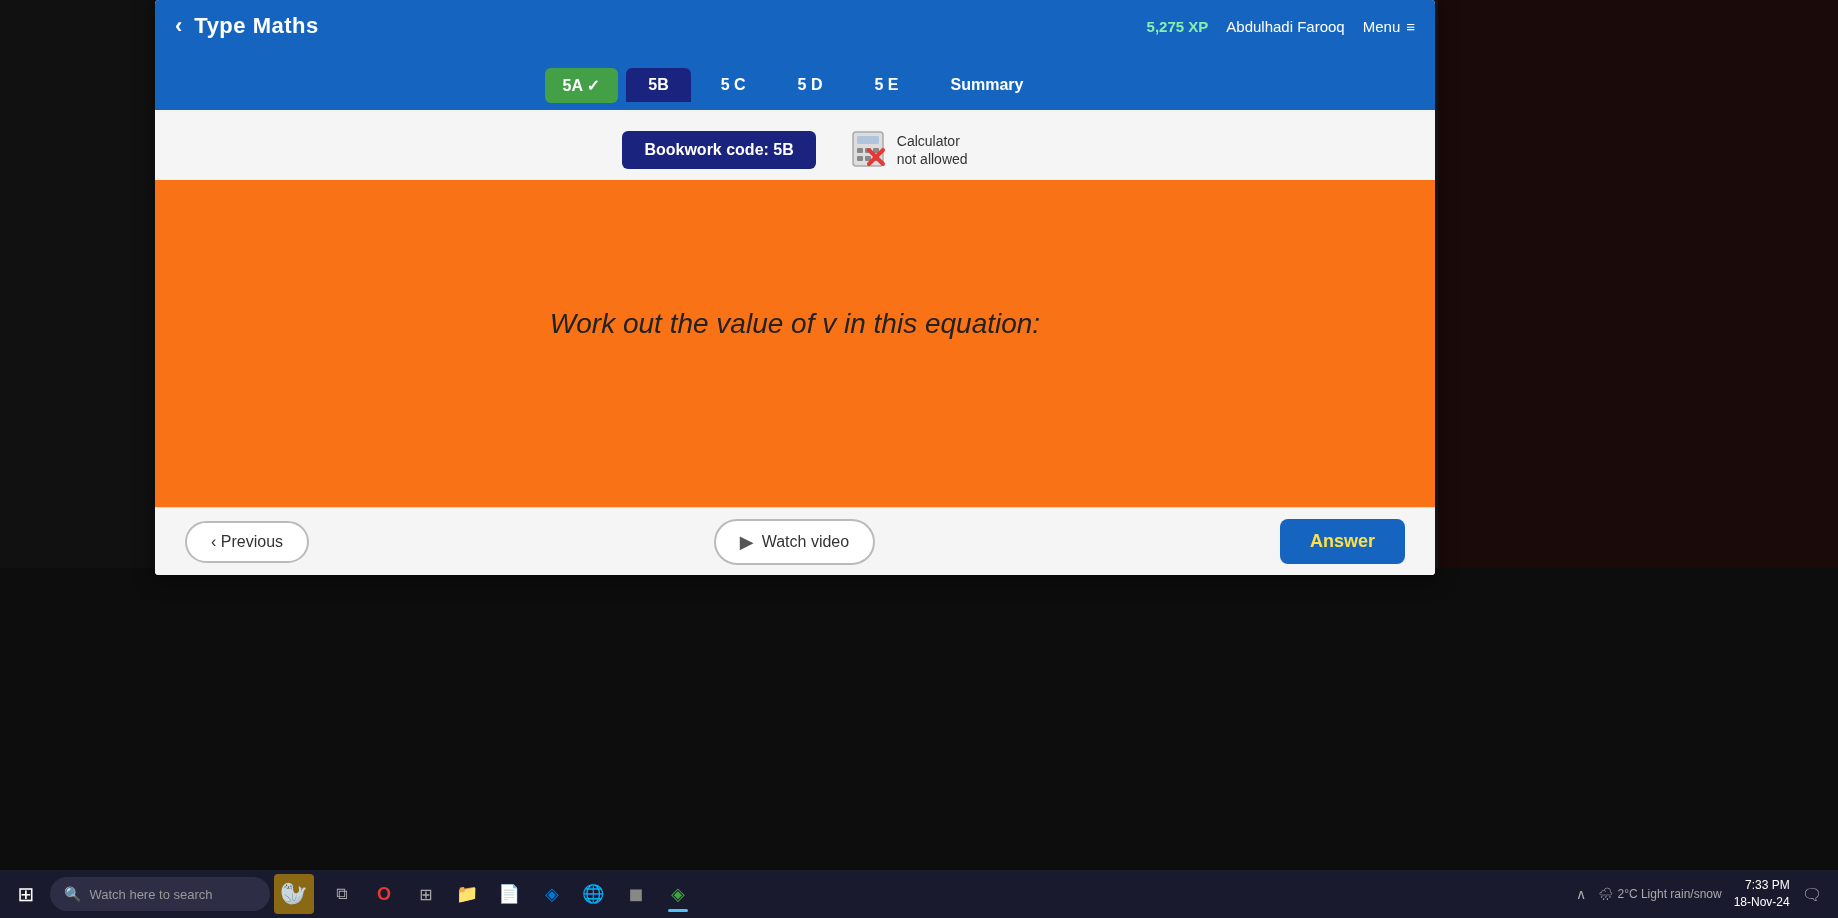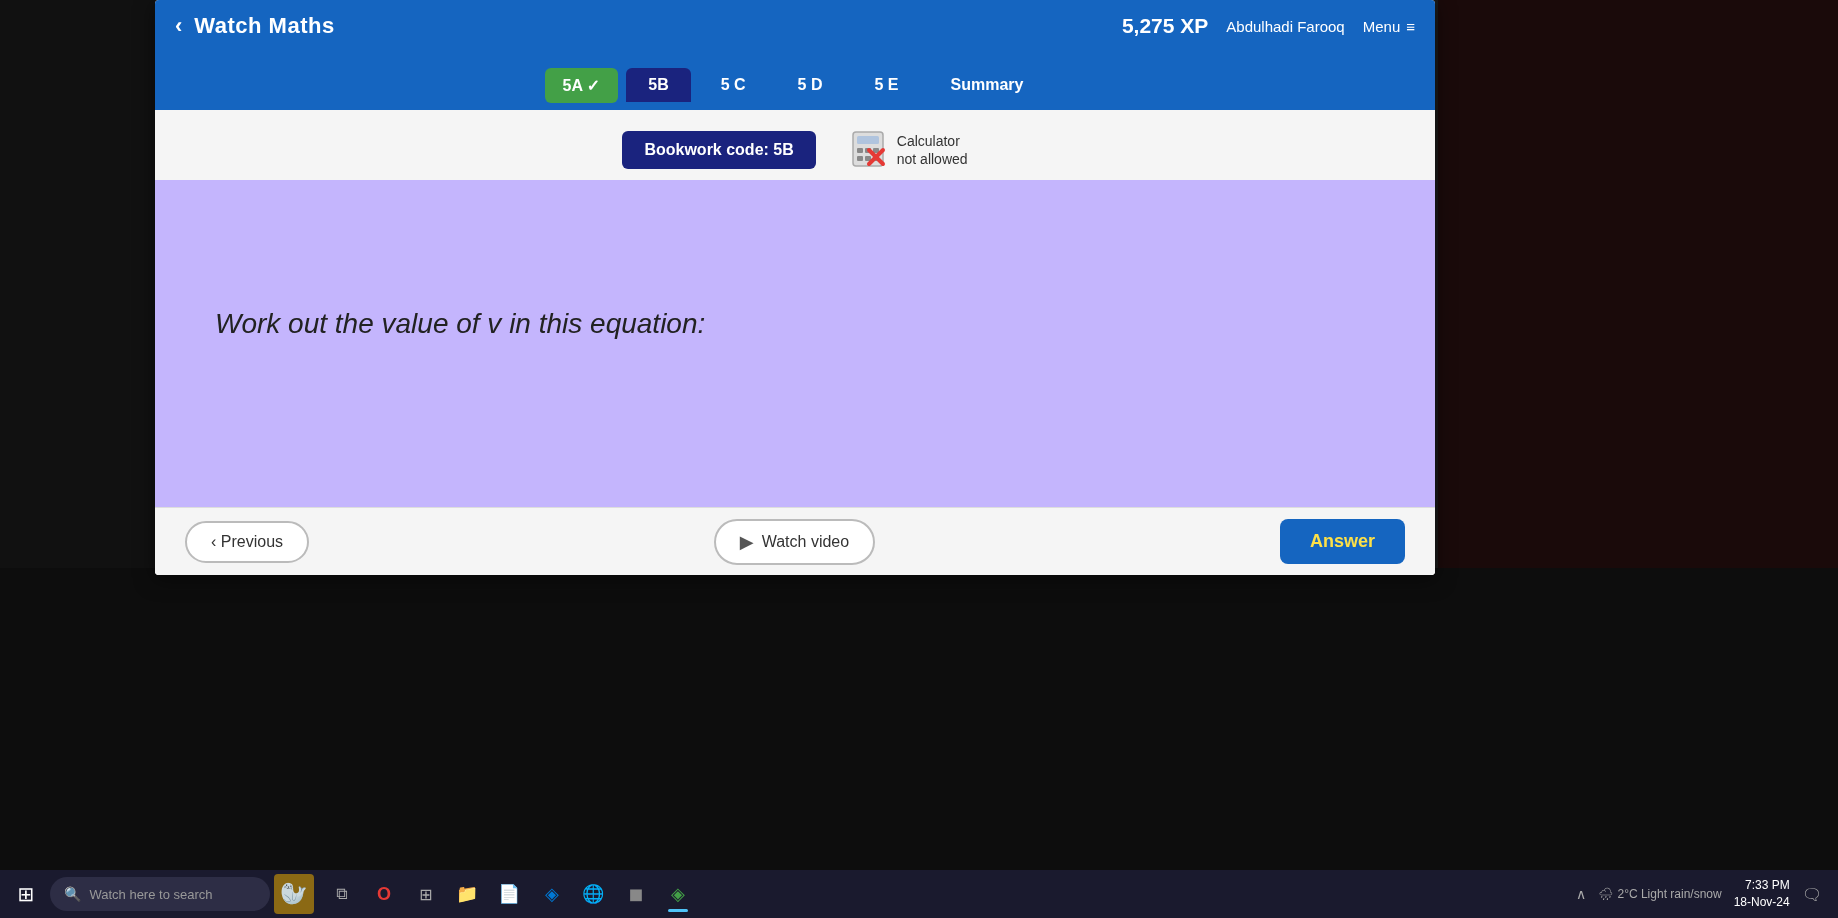--- a/index.html
+++ b/index.html
@@ -66,22 +66,22 @@
       letter-spacing: 0.5px;
     }
     .header-right {
       position: absolute;
       right: 20px;
       display: flex;
       align-items: center;
       gap: 18px;
     }
     .xp-badge {
-      color: #ffffff;
-      font-size: 21px;
+      color: #86efac;
+      font-size: 15px;
       font-weight: 600;
     }
     .user-name {
       color: white;
       font-size: 15px;
       font-weight: 500;
     }
     .menu-btn {
       color: white;
       font-size: 15px;
@@ -174,24 +174,24 @@
       color: #333;
       line-height: 1.3;
     }
 
     
     .question-area {
       flex: 1;
       display: flex;
       flex-direction: row;
       align-items: center;
-      justify-content: flex-start;
+      justify-content: center;
       padding: 40px 60px;
       width: 100%;
-      background: #c4b5fd;
+      background: #f97316;
     }
     .question-text {
       font-size: 28px;
       color: #222;
       margin-bottom: 40px;
       text-align: center;
       font-style: italic;
     }
     .equation {
       font-size: 42px;
@@ -370,21 +370,21 @@
 <body>
 
 <div class="bg-dark-left"></div>
 <div class="bg-dark-right"></div>
 <div class="bg-dark-bottom"></div>
 
 <div class="browser-window">
 
   <div class="header">
     <span class="header-back-btn">‹</span>
-    <span class="header-title">Watch Maths</span>
+    <span class="header-title">Type Maths</span>
     <div class="header-right">
       <span class="xp-badge">5,275 XP</span>
       <span class="user-name">Abdulhadi Farooq</span>
       <div class="menu-btn">
         <span>Menu</span>
         <span>≡</span>
       </div>
     </div>
   </div>
 

